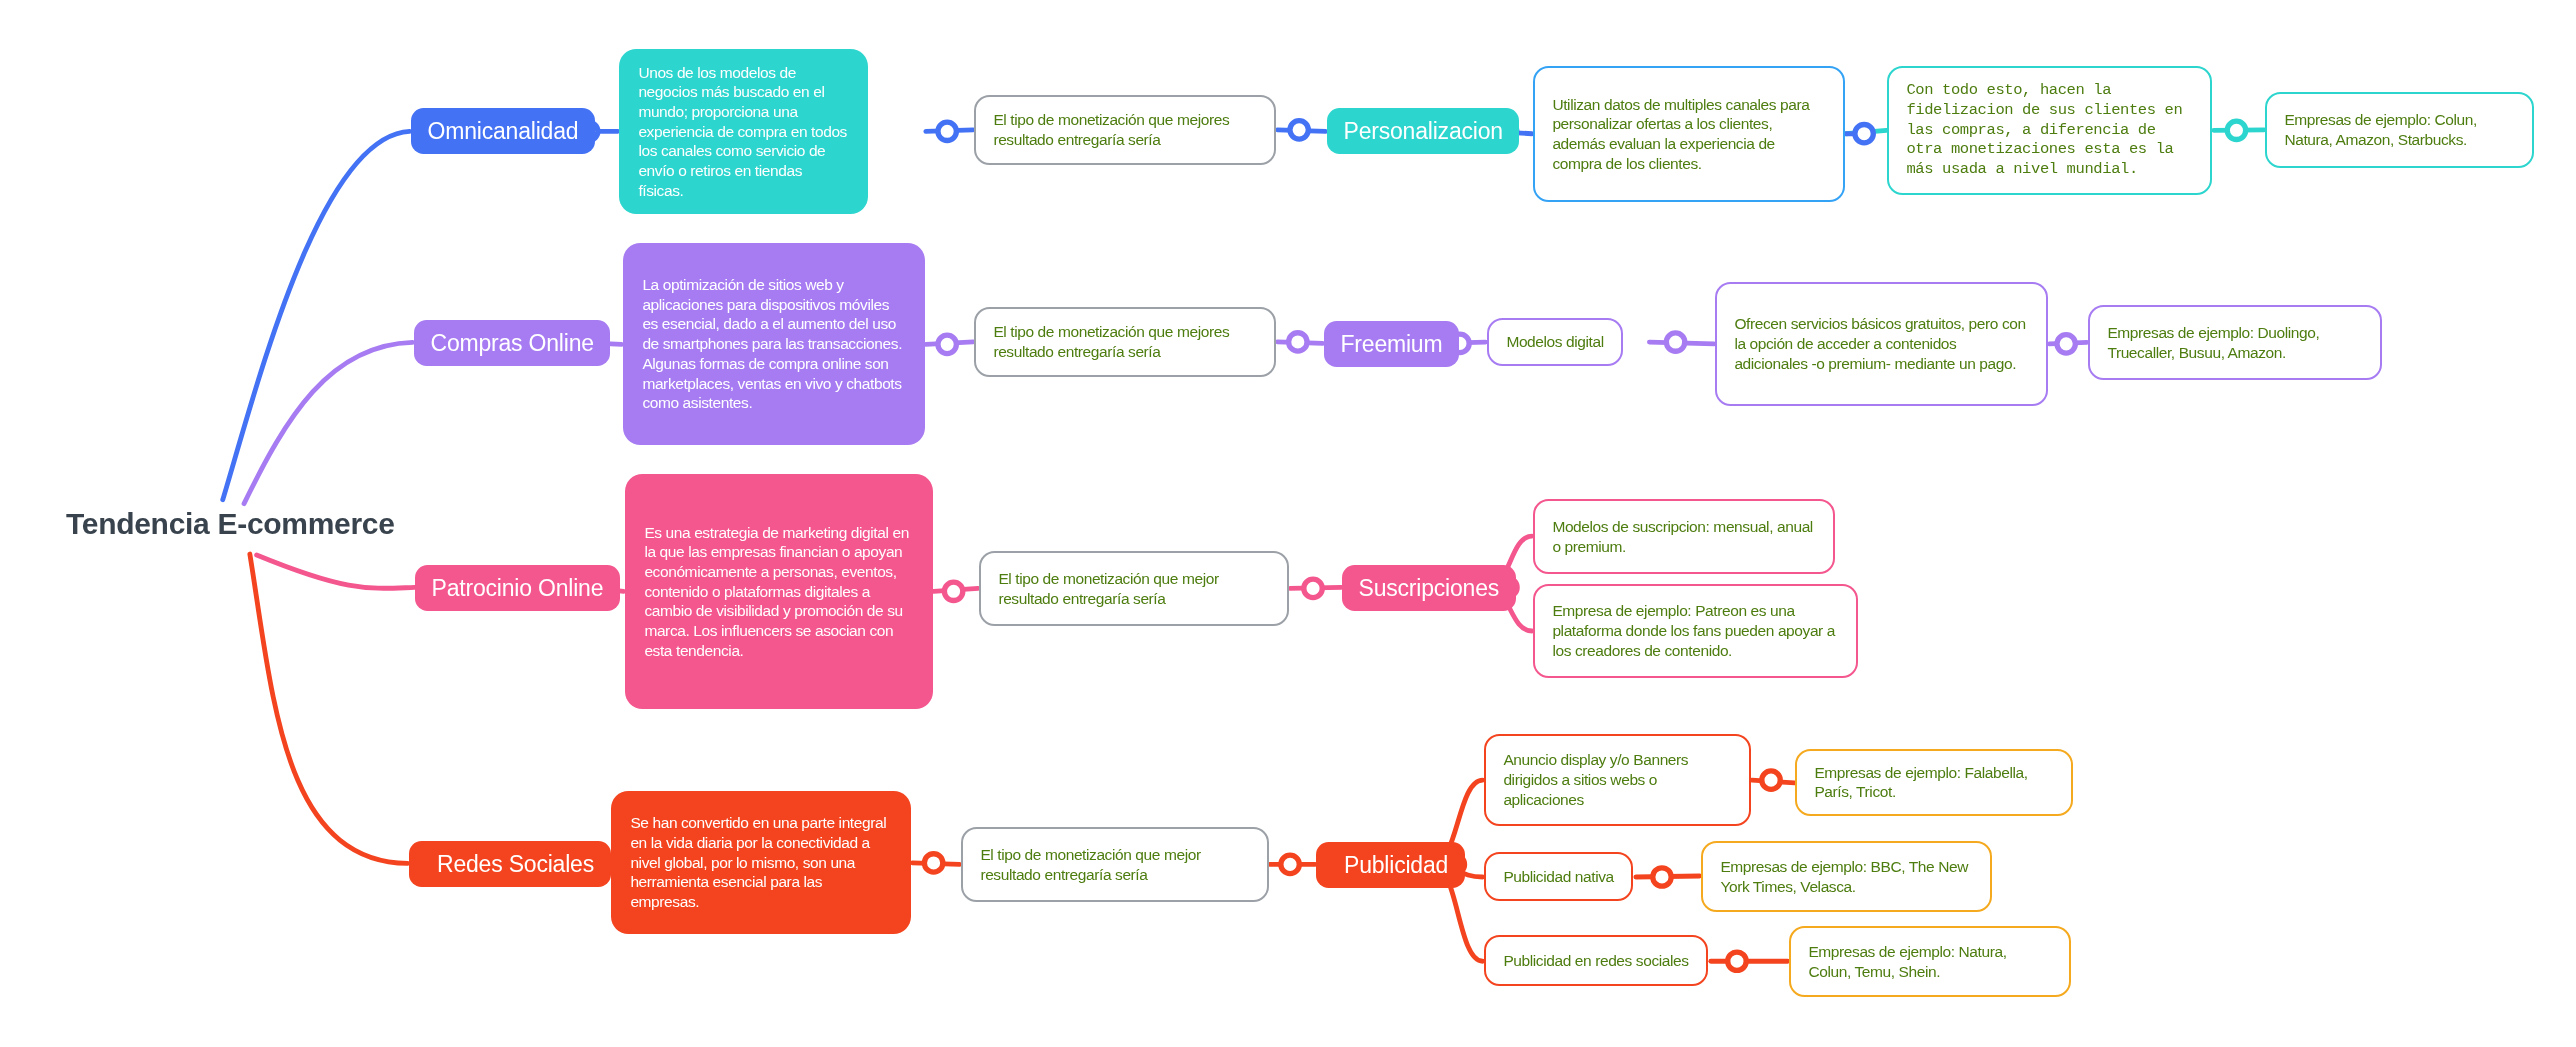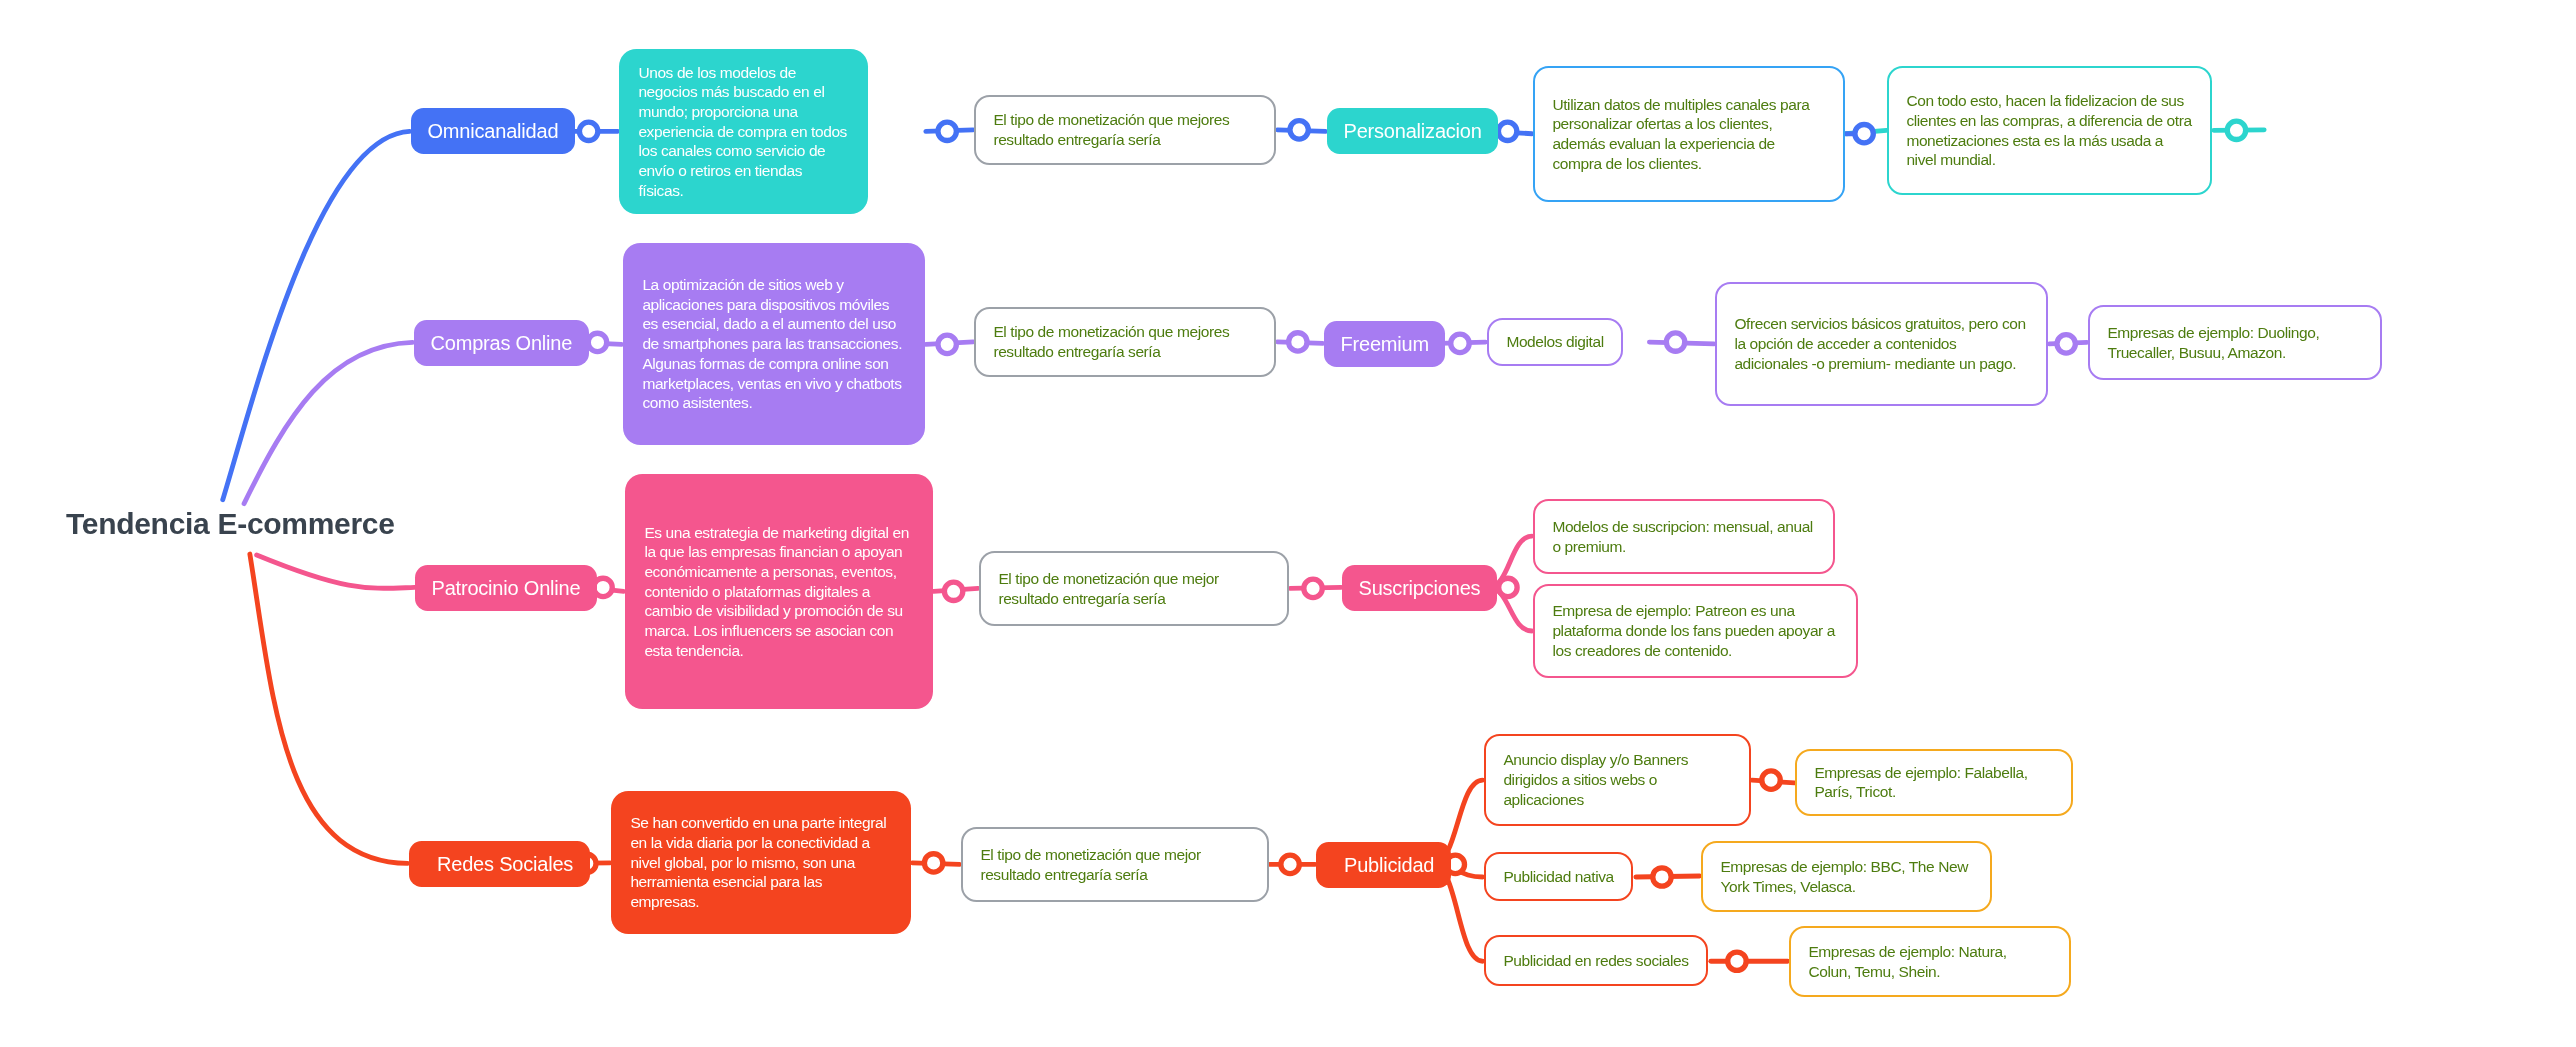--- a/index.html
+++ b/index.html
@@ -8,21 +8,21 @@
     position:relative;width:2576px;height:1048px;background:#ffffff;overflow:hidden;
     font-family:"Liberation Sans","DejaVu Sans",sans-serif;
   }
   svg.edges{position:absolute;left:0;top:0;z-index:0;}
   .node,.box,.root-label{position:absolute;z-index:1;box-sizing:border-box;}
   .root-label{
     font-size:30px;font-weight:bold;color:#39434E;letter-spacing:-0.3px;white-space:nowrap;
   }
   .node{
     display:flex;align-items:center;height:46px;padding:0 16.5px;border-radius:12.6px;
-    color:#ffffff;font-size:20px;letter-spacing:-0.2px;white-space:nowrap;
+    color:#ffffff;font-size:23px;letter-spacing:-0.2px;white-space:nowrap;
   }
   .box{
     display:flex;flex-direction:column;justify-content:center;background:#ffffff;
     border-radius:15.5px;font-size:15.5px;letter-spacing:-0.4px;line-height:1.27;
     color:#4d7c0f;padding:11.6px 17.4px;
   }
   .box.desc{border-radius:17.4px;padding:13.6px 19.4px;color:#ffffff;}
   .box.nowrap{white-space:nowrap;}
   .bg-blue{background:#4472F5;}
   .bg-teal{background:#2CD5CE;}
@@ -100,21 +100,22 @@
       <circle cx="1793.59375" cy="992.5" r="9.5" fill="#ffffff" stroke="#F4441F" stroke-width="5.5"></circle>
     </svg>
 
   <div class="root-label" style="left:66px;top:507px;">Tendencia E-commerce</div>
 
   <div class="node bg-blue" style="left:411px;top:108px;">Omnicanalidad</div>
   <div class="box desc bg-teal dark-text" style="left:619px;top:49px;width:249px;min-height:164px;">Unos de los modelos de negocios más buscado en el mundo; proporciona una experiencia de compra en todos los canales como servicio de envío o retiros en tiendas físicas.</div>
   <div class="box bd-gray" style="left:974px;top:95px;width:302px;min-height:70px;">El tipo de monetización que mejores resultado entregaría sería</div>
   <div class="node bg-teal" style="left:1327px;top:108px;">Personalizacion</div>
   <div class="box bd-lightblue" style="left:1533px;top:66px;width:312px;min-height:136px;">Utilizan datos de multiples canales para personalizar ofertas a los clientes, además evaluan la experiencia de compra de los clientes.</div>
-  <div class="box bd-teal" style="left:1887px;top:66px;width:325px;min-height:129px;">Con todo esto, hacen la fidelizacion de sus clientes en las compras, a diferencia de otra monetizaciones esta es la más usada a nivel mundial.</div>
+  <div class="box bd-teal" style="left:1887px;top:66px;width:325px;min-height:129px;font-family:Liberation Mono, monospace;">Con todo esto, hacen la fidelizacion de sus clientes en las compras, a diferencia de otra monetizaciones esta es la más usada a nivel mundial.</div>
+  <div class="box bd-teal" style="left:2265px;top:92px;width:269px;min-height:76px;">Empresas de ejemplo: Colun, Natura, Amazon, Starbucks.</div>
 
   <div class="node bg-purple" style="left:414px;top:320px;">Compras Online</div>
   <div class="box desc bg-purple" style="left:623px;top:243px;width:302px;min-height:202px;">La optimización de sitios web y aplicaciones para dispositivos móviles es esencial, dado a el aumento del uso de smartphones para las transacciones. Algunas formas de compra online son marketplaces, ventas en vivo y chatbots como asistentes.</div>
   <div class="box bd-gray" style="left:974px;top:307px;width:302px;min-height:70px;">El tipo de monetización que mejores resultado entregaría sería</div>
   <div class="node bg-purple" style="left:1324px;top:321px;">Freemium</div>
   <div class="box nowrap bd-purple" style="left:1487px;top:318px;min-height:48px;">Modelos digital</div>
   <div class="box bd-purple" style="left:1715px;top:282px;width:333px;min-height:124px;">Ofrecen servicios básicos gratuitos, pero con la opción de acceder a contenidos adicionales -o premium- mediante un pago.</div>
   <div class="box bd-purple" style="left:2088px;top:305px;width:294px;min-height:75px;">Empresas de ejemplo: Duolingo, Truecaller, Busuu, Amazon.</div>
 
   <div class="node bg-pink" style="left:415px;top:565px;">Patrocinio Online</div>

